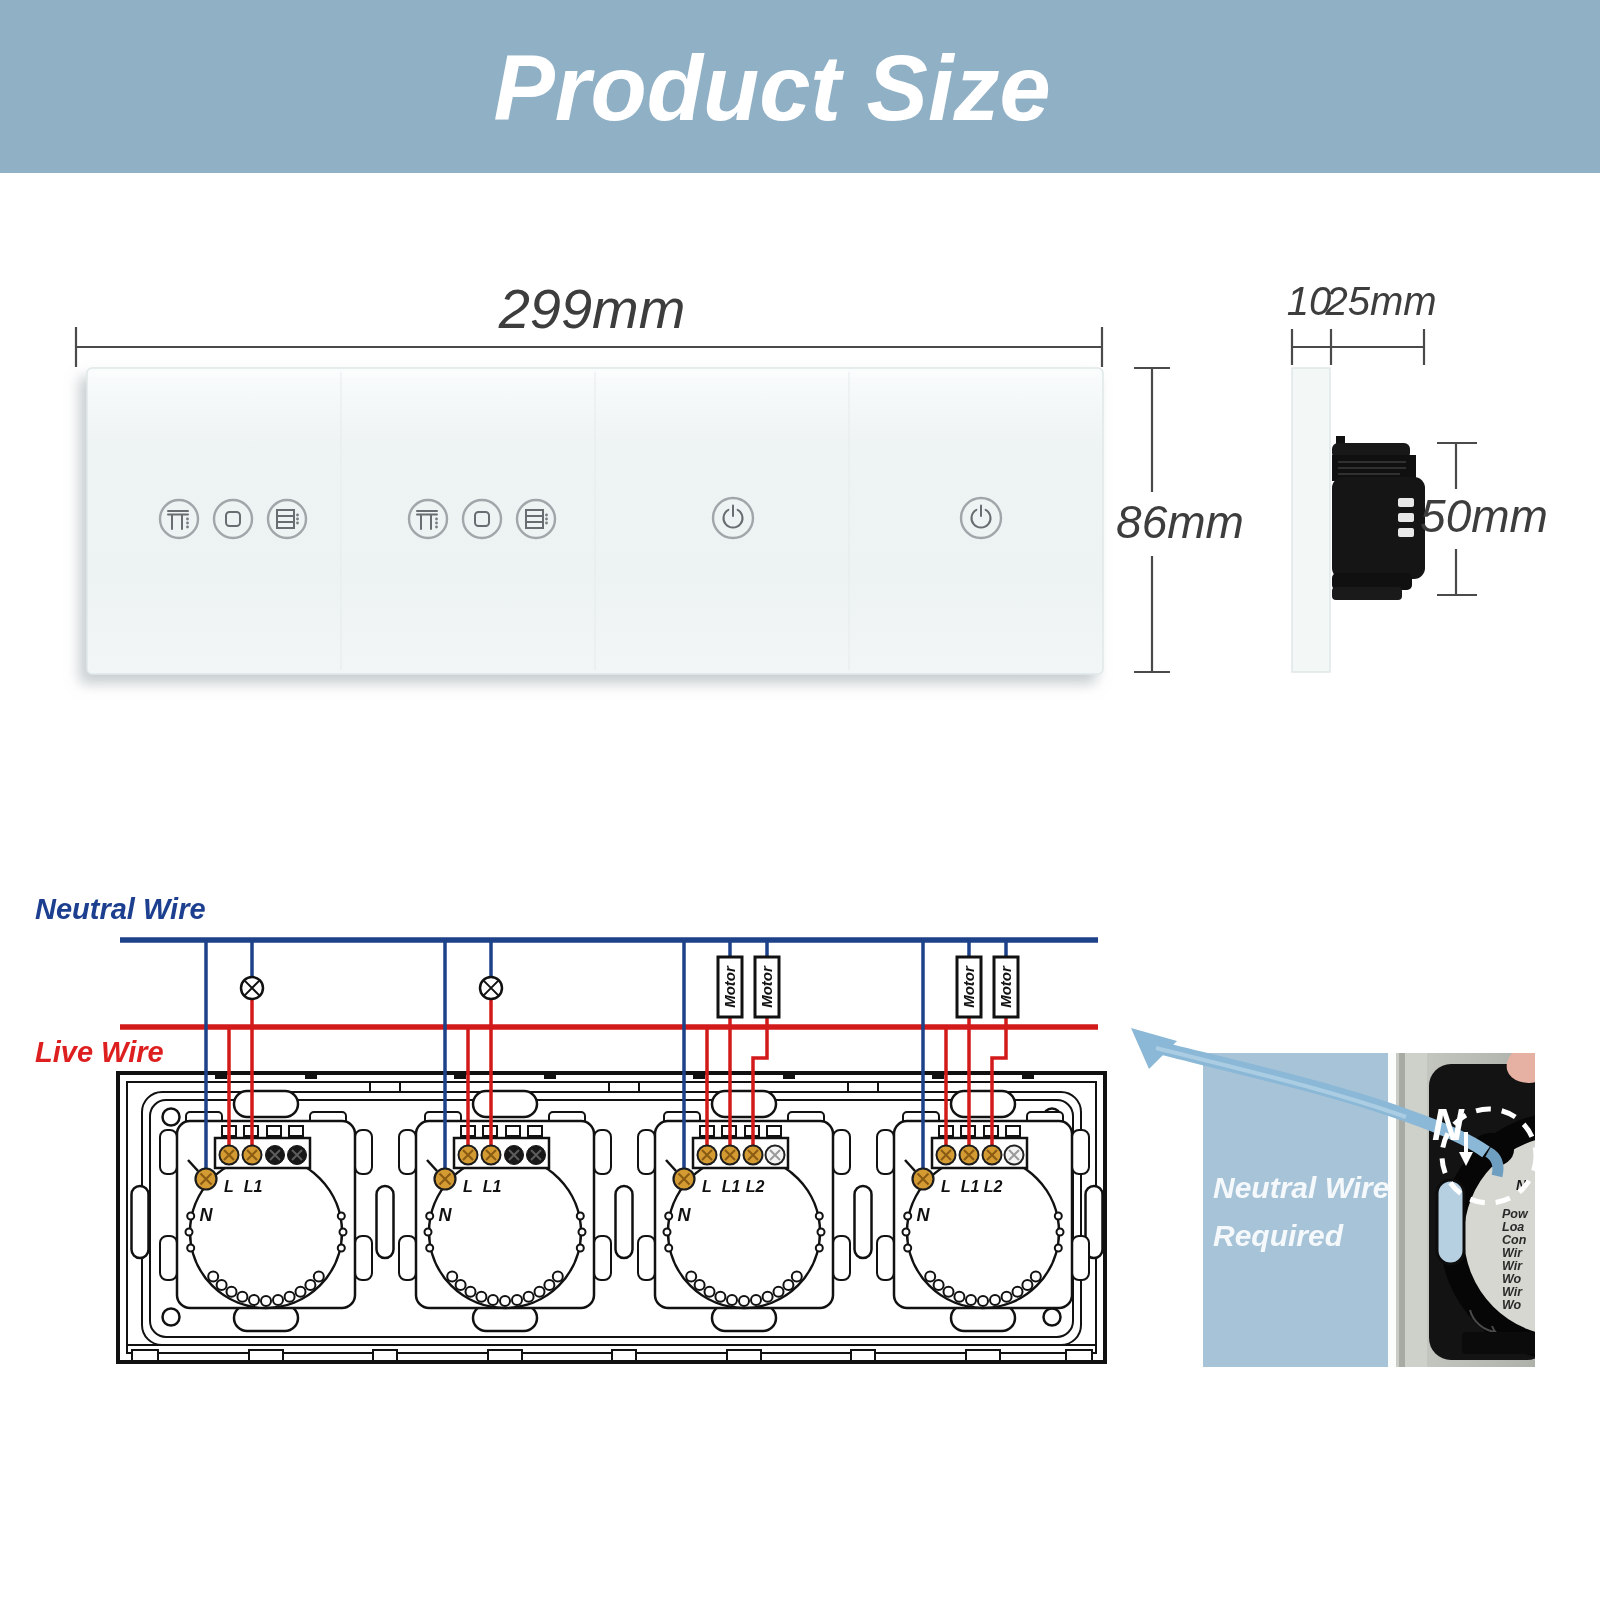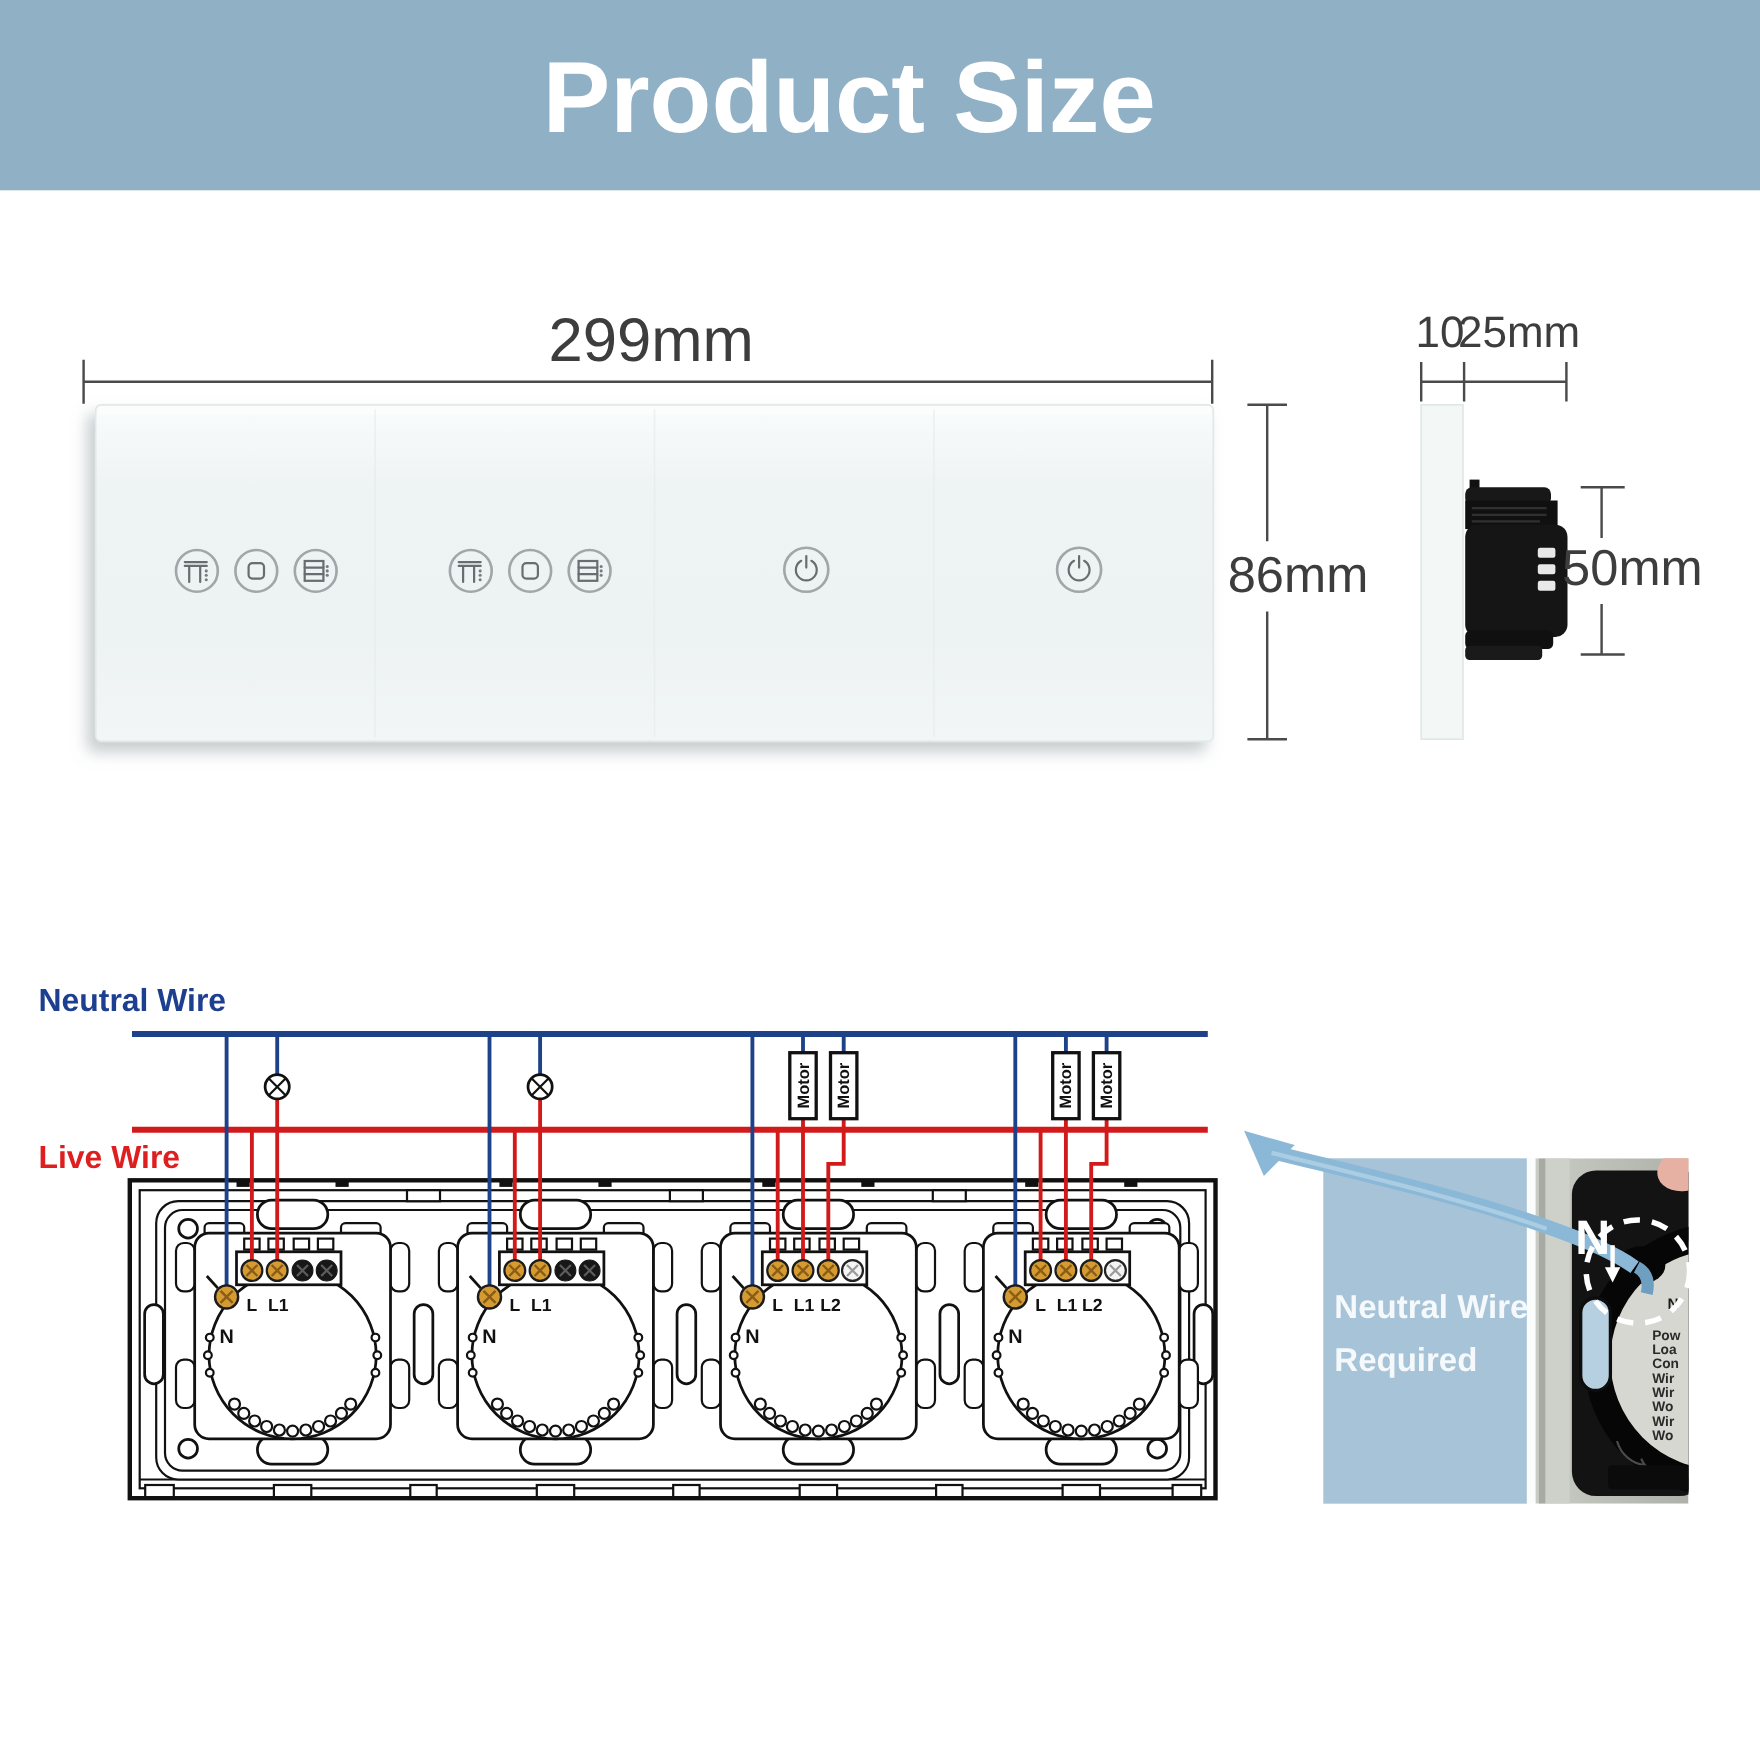--- a/index.html
+++ b/index.html
@@ -1,16 +1,16 @@
 <!DOCTYPE html>
 <html><head>
 <meta charset="utf-8">
 <style>
   html,body{margin:0;padding:0;background:#ffffff;}
-  .page{position:relative;width:1600px;height:1376px;background:#fff;overflow:hidden;}
+  .page{position:relative;width:1600px;height:1376px;background:#fff;overflow:hidden;font-style:italic;}
   svg{position:absolute;left:0;top:0;}
   text{font-family:"Liberation Sans","DejaVu Sans",sans-serif;}
   .t-banner{font-size:92px;font-weight:bold;fill:#ffffff;}
   .t-dim-lg{font-size:56px;fill:#3d3d3d;}
   .t-dim-md{font-size:46px;fill:#3d3d3d;}
   .t-dim-sm{font-size:40px;fill:#3d3d3d;}
   .t-bus-n{font-size:29px;font-weight:bold;fill:#1d3f8f;}
   .t-bus-l{font-size:29px;font-weight:bold;fill:#dd1f1f;}
   .t-term{font-size:16px;font-weight:600;fill:#111;}
   .t-nlbl{font-size:18px;font-weight:600;fill:#111;}

